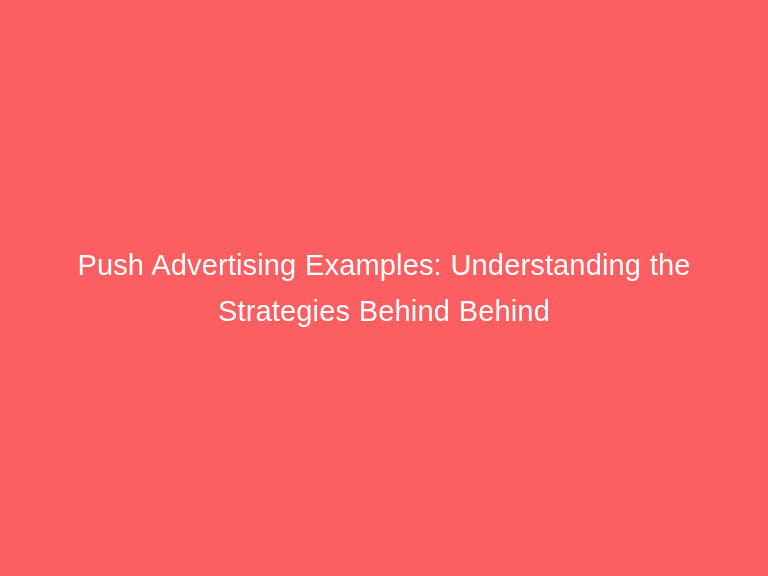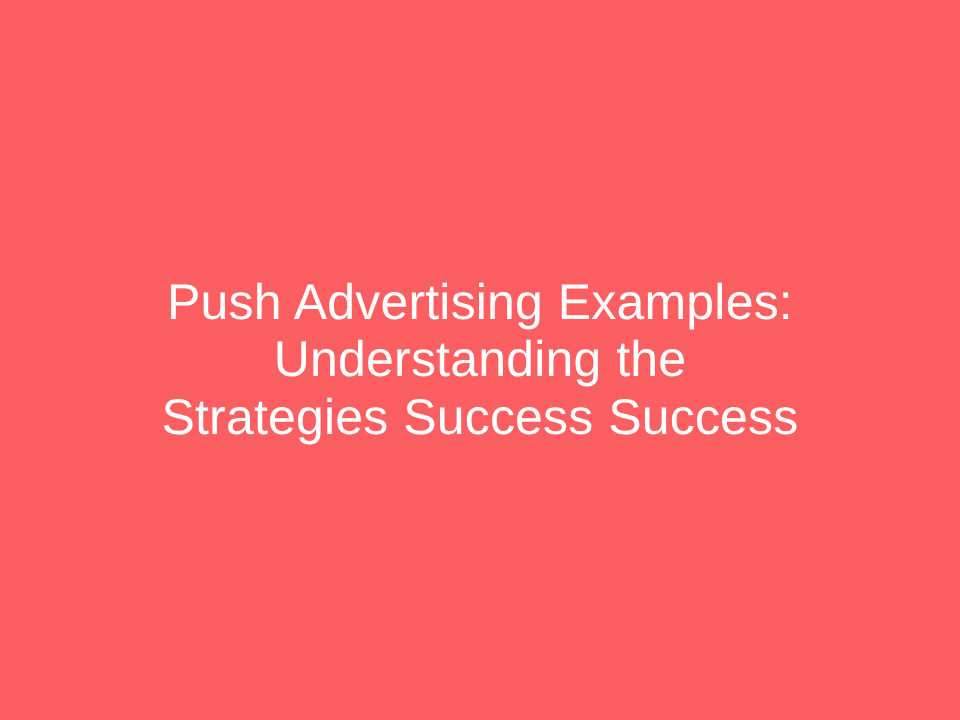--- a/index.html
+++ b/index.html
@@ -35,21 +35,21 @@
     margin: 0 auto;
     padding: 0 14px;
     box-sizing: border-box;
     text-align: center;
   }
 
   .banner-title {
     margin: 0;
     color: #ffffff;
     font-family: "Liberation Sans", sans-serif;
-    font-size: 40px;
+    font-size: 29px;
     font-weight: 400;
     line-height: 46px;
     letter-spacing: 0.15px;
     word-spacing: 0.5px;
     text-align: center;
     text-rendering: optimizeLegibility;
   }
 
   .title-line {
     display: block;
@@ -57,17 +57,17 @@
 </style>
 </head>
 <body>
 
 <div class="banner">
 
   <div class="title-block">
 
     <h1 class="banner-title">
       <span class="title-line">Push Advertising Examples: Understanding the</span>
-      <span class="title-line">Strategies Success Success</span>
+      <span class="title-line">Strategies Behind Behind</span>
     </h1>
 
   </div>
 </div>
 
 </body></html>

